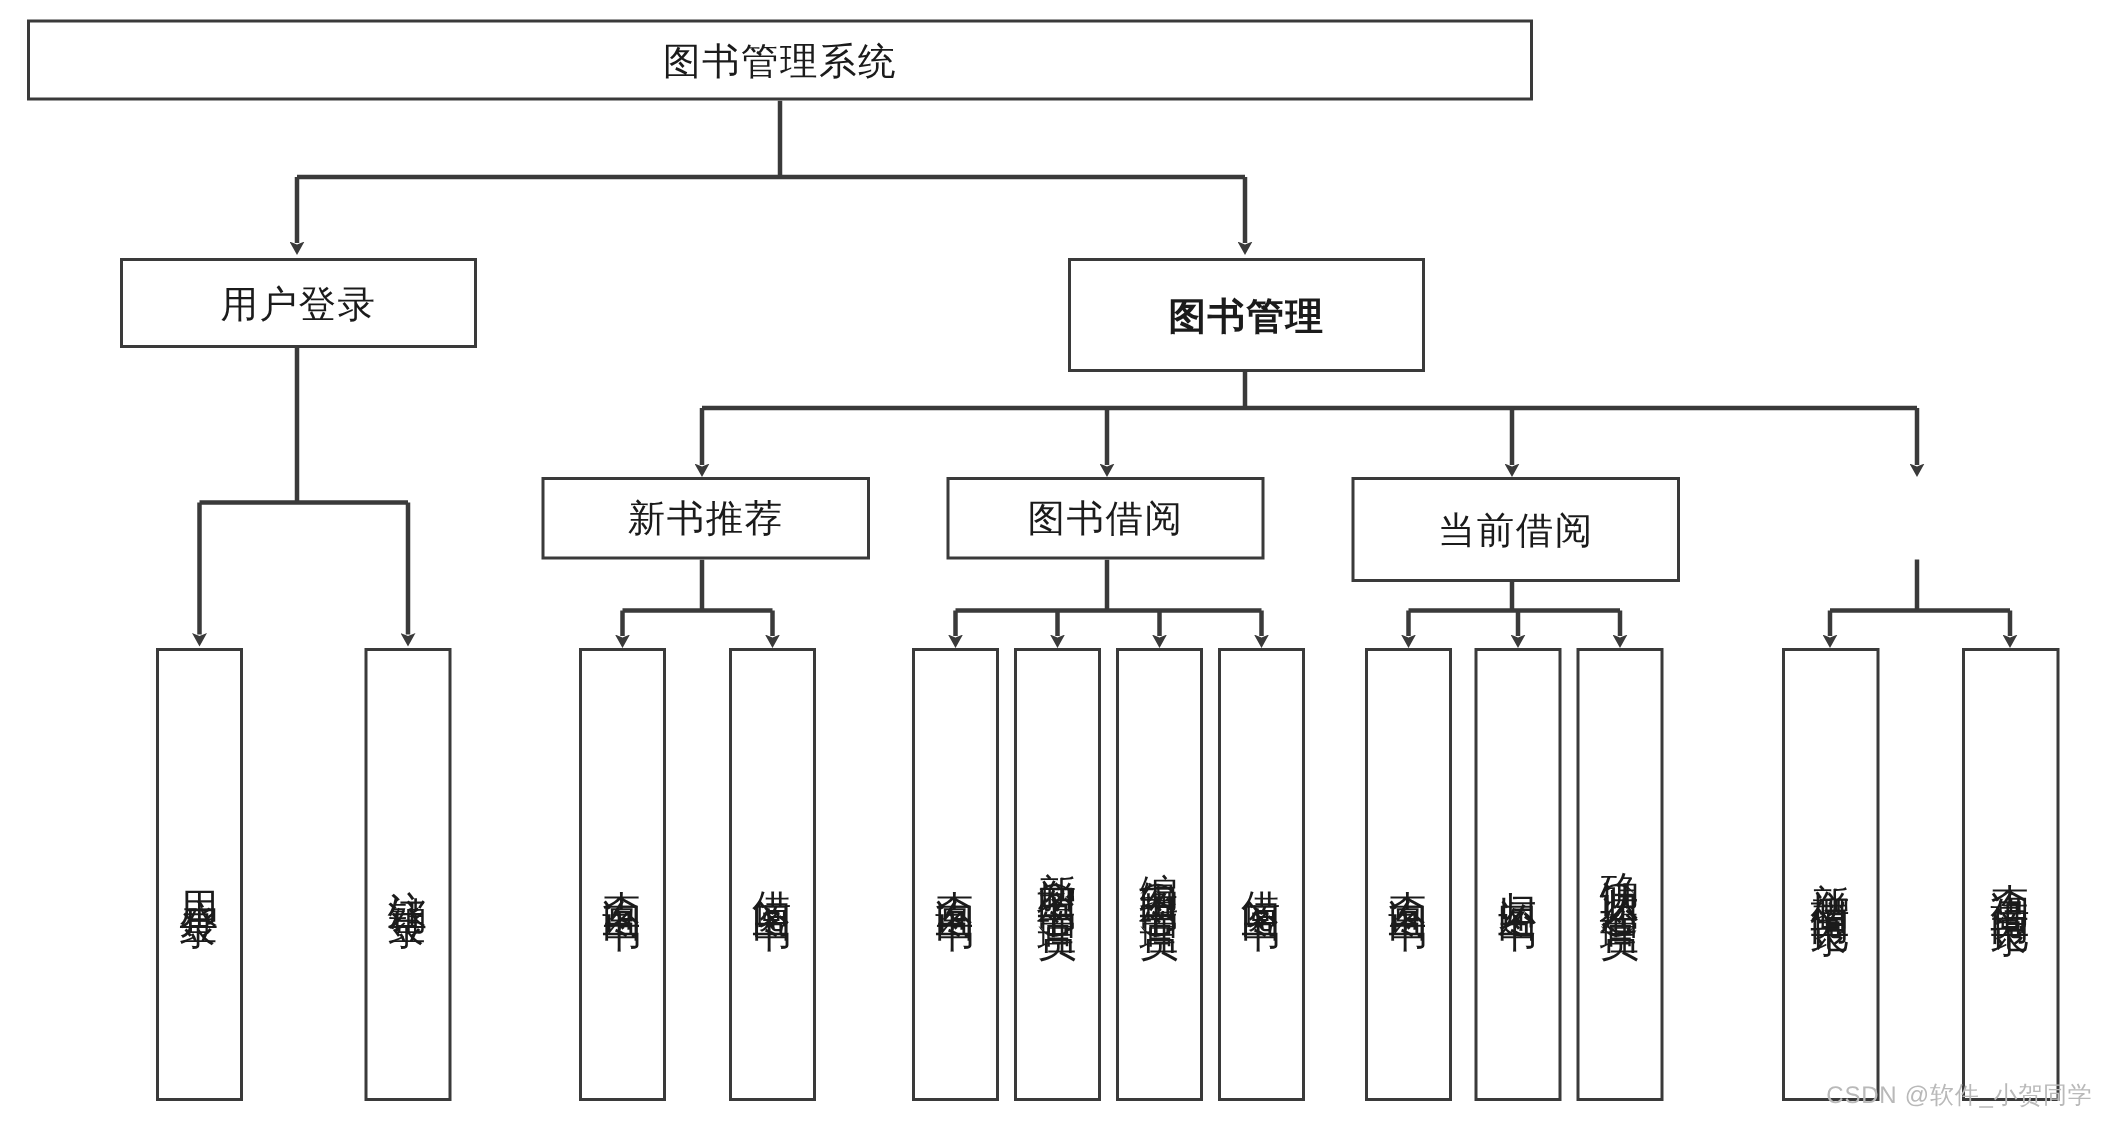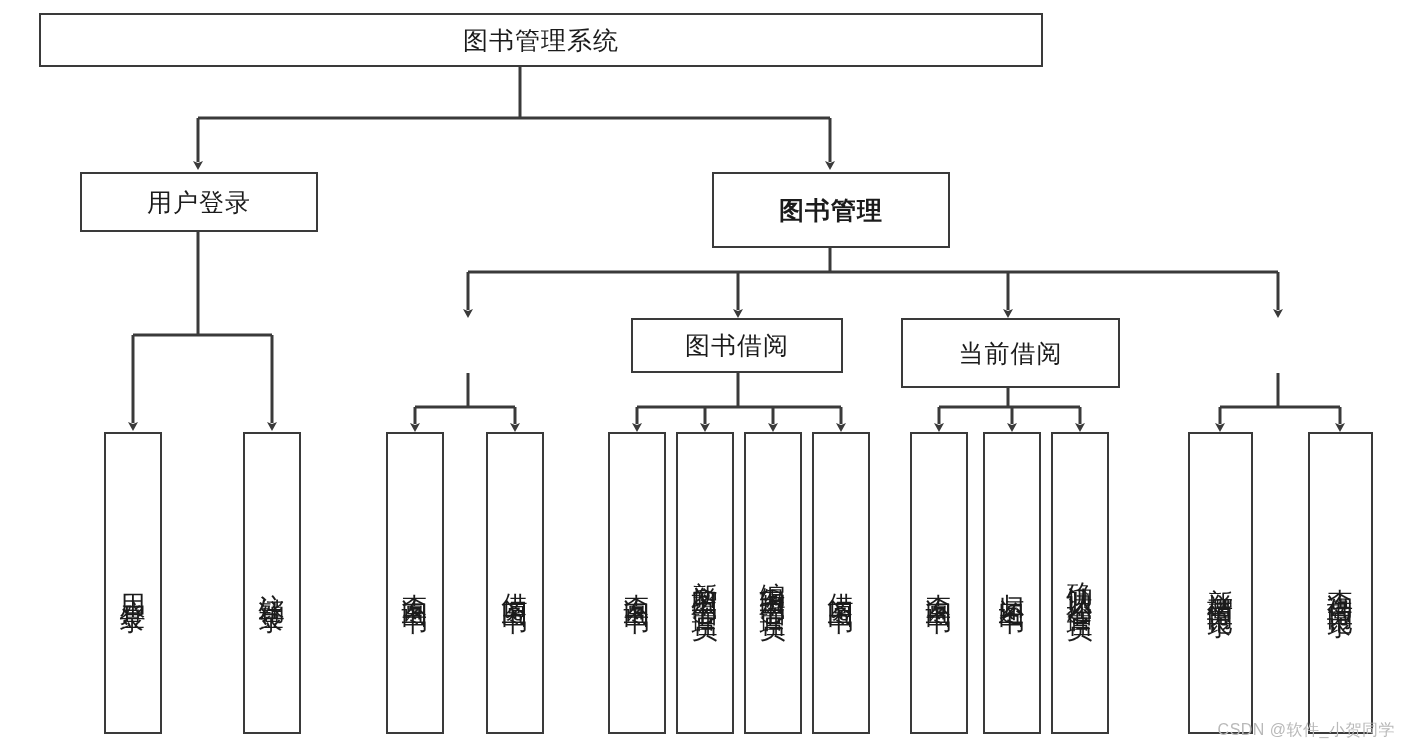--- a/index.html
+++ b/index.html
@@ -122,31 +122,34 @@
     </g>
 
     <g stroke="#3a3a3a" stroke-width="3" fill="none">
       <path d="M1278,373 L1278,407"></path>
       <path d="M1220,407 L1340,407"></path>
       <path d="M1220,407 L1220,424" marker-end="url(#arrow)"></path>
       <path d="M1340,407 L1340,424" marker-end="url(#arrow)"></path>
     </g>
   </svg>
 
-  <div class="node node-root" style="left: 18px; top: 13px; width: 1004px; height: 54px; margin-left: 21px;">
+  <div class="node node-root" style="left: 18px; top: 13px; width: 1004px; height: 54px;">
     <span>图书管理系统</span>
   </div>
 
   <div class="node node-h" style="left: 80px; top: 172px; width: 238px; height: 60px;">
     <span>用户登录</span>
   </div>
   <div class="node node-h" style="left: 712px; top: 172px; width: 238px; height: 76px; font-weight: bold;">
     <span>图书管理</span>
   </div>
 
+  <div class="node node-h" style="left: 361px; top: 318px; width: 219px; height: 55px;">
+    <span>新书推荐</span>
+  </div>
   <div class="node node-h" style="left: 631px; top: 318px; width: 212px; height: 55px;">
     <span>图书借阅</span>
   </div>
   <div class="node node-h" style="left: 901px; top: 318px; width: 219px; height: 70px;">
     <span>当前借阅</span>
   </div>
 
   <div class="node node-v" style="left: 104px; top: 432px; width: 58px; height: 302px;">用户登录</div>
   <div class="node node-v" style="left: 243px; top: 432px; width: 58px; height: 302px;">注销登录</div>
   <div class="node node-v" style="left: 386px; top: 432px; width: 58px; height: 302px;">查询图书</div>

